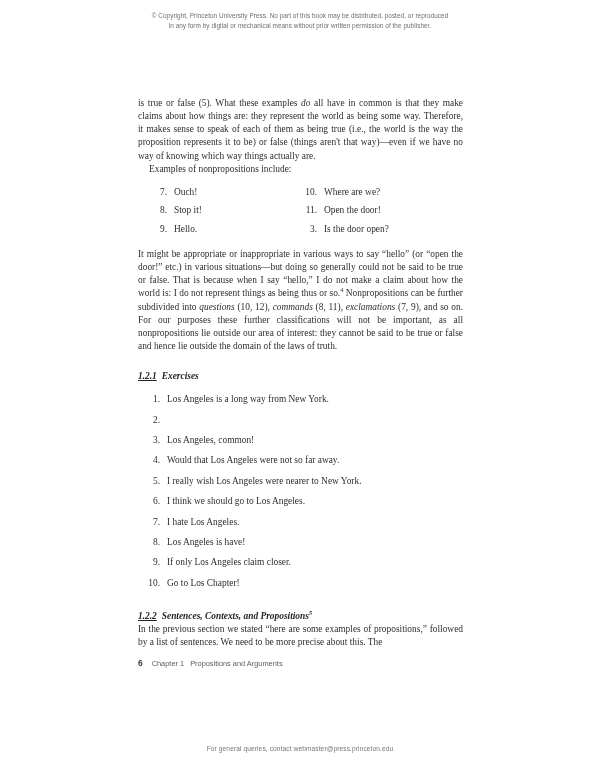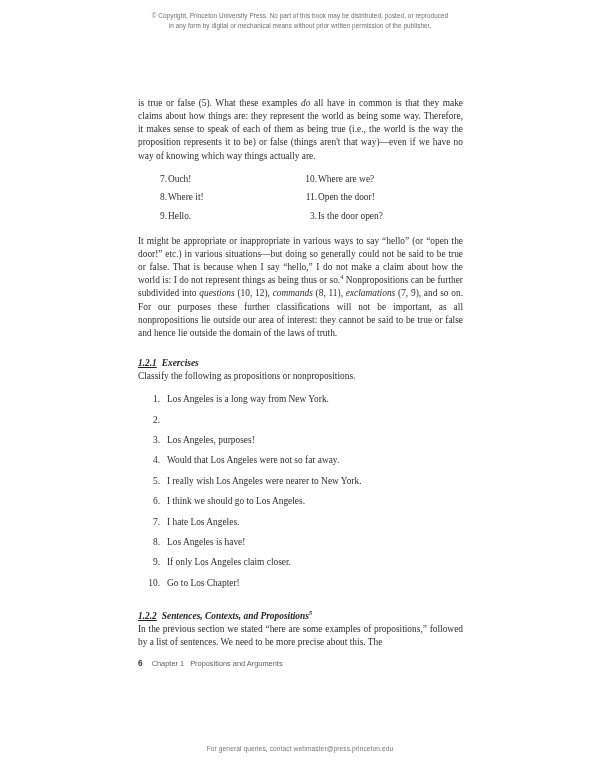--- a/index.html
+++ b/index.html
@@ -79,21 +79,21 @@
     font-size: 9.4px;
     line-height: 18.5px;
     color: #2e2e30;
   }
   .ex-num {
     width: 17px;
     text-align: right;
     flex: 0 0 17px;
   }
   .ex-text {
-    margin-left: 1px;
+    margin-left: 7px;
     white-space: nowrap;
   }
 
   
   h3.section-head {
     margin: 0;
     font-size: 9.4px;
     font-style: italic;
     font-weight: bold;
     color: #242426;
@@ -157,31 +157,32 @@
 </style>
 </head>
 <body>
 
 <div class="copyright">© Copyright, Princeton University Press. No part of this book may be distributed, posted, or reproduced in any form by digital or mechanical means without prior written permission of the publisher.</div>
 
 <div class="page-body">
 
   <p class="body-para"><span>is true or false (5). What these examples </span><span class="it">do</span><span> all have in common is that they make claims about how things are: they represent the world as being some way. Therefore, it makes sense to speak of each of them as being true (i.e., the world is the way the proposition represents it to be) or false (things aren't that way)—even if we have no way of knowing which way things actually are.</span></p>
 
+  <p class="body-para indent">Examples of nonpropositions include:</p>
 
   <div class="two-col-list">
 
     <div class="col left">
       <div class="ex-row">
         <span class="ex-num">7.</span>
         <span class="ex-text">Ouch!</span>
       </div>
       <div class="ex-row">
         <span class="ex-num">8.</span>
-        <span class="ex-text">Where it!</span>
+        <span class="ex-text">Stop it!</span>
       </div>
       <div class="ex-row">
         <span class="ex-num">9.</span>
         <span class="ex-text">Hello.</span>
       </div>
     </div>
 
     <div class="col right">
       <div class="ex-row">
         <span class="ex-num">10.</span>
@@ -196,33 +197,32 @@
         <span class="ex-text">Is the door open?</span>
       </div>
     </div>
 
   </div>
 
   <p class="body-para gap-before"><span>It might be appropriate or inappropriate in various ways to say “hello” (or “open the door!” etc.) in various situations—but doing so generally could not be said to be true or false. That is because when I say “hello,” I do not make a claim about how the world is: I do not represent things as being thus or so.</span><sup class="fn">4</sup><span> Nonpropositions can be further subdivided into </span><span class="it">questions</span><span> (10, 12), </span><span class="it">commands</span><span> (8, 11), </span><span class="it">exclamations</span><span> (7, 9), and so on. For our purposes these further classifications will not be important, as all nonpropositions lie outside our area of interest: they cannot be said to be true or false and hence lie outside the domain of the laws of truth.</span></p>
 
   <h3 class="section-head head-gap-top"><span class="num">1.2.1</span><span>Exercises</span></h3>
 
-  <p class="body-para head-gap-bottom">Classify the following as propositions or nonpropositions.</p>
 
   <ol class="exercise-list">
     <li>
       <span class="ex-marker">1.</span>
       <span>Los Angeles is a long way from New York.</span>
     </li>
     <li>
       <span class="ex-marker">2.</span>
     </li>
     <li>
       <span class="ex-marker">3.</span>
-      <span>Los Angeles, purposes!</span>
+      <span>Los Angeles, common!</span>
     </li>
     <li>
       <span class="ex-marker">4.</span>
       <span>Would that Los Angeles were not so far away.</span>
     </li>
     <li>
       <span class="ex-marker">5.</span>
       <span>I really wish Los Angeles were nearer to New York.</span>
     </li>
     <li>

